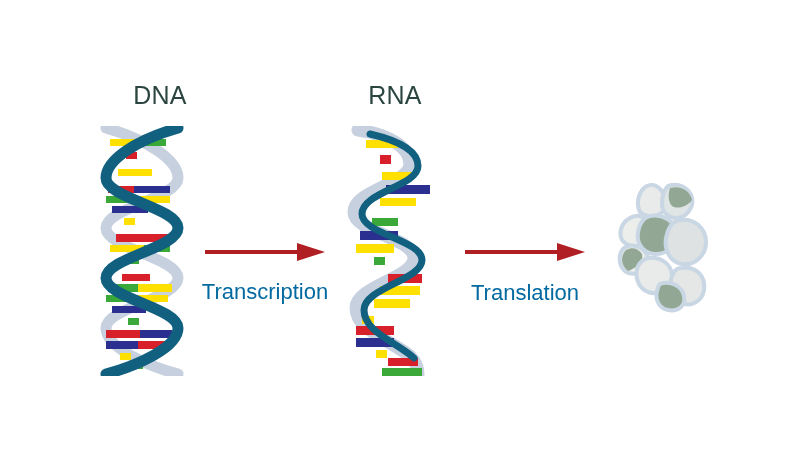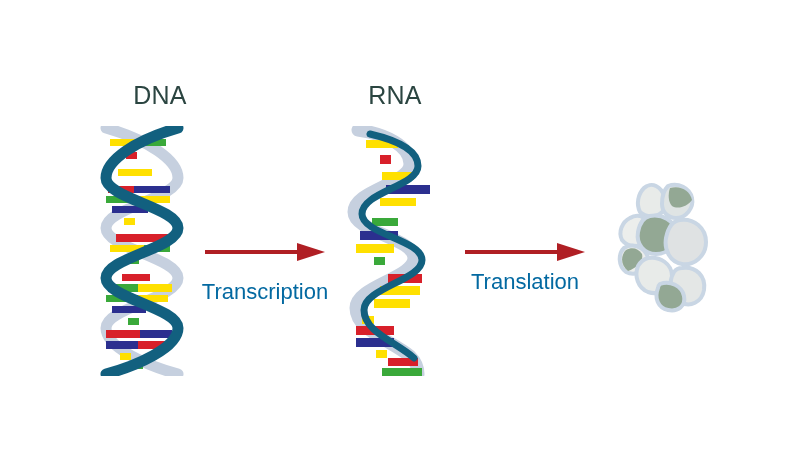--- a/index.html
+++ b/index.html
@@ -44,21 +44,21 @@
     position: absolute;
     font-family: "Liberation Sans", sans-serif;
     font-size: 22px;
     font-weight: 400;
     color: #0369a1;
     white-space: nowrap;
     text-align: center;
     line-height: 1;
   }
   #label-transcription { left: 185px; top: 281px; width: 160px; }
-  #label-translation   { left: 445px; top: 271px; width: 160px; }
+  #label-translation   { left: 445px; top: 282px; width: 160px; }
 
   
   .figure {
     position: absolute;
   }
   #fig-dna     { left: 88px;  top: 126px; width: 120px; height: 250px; }
   #fig-rna     { left: 344px; top: 126px; width: 110px; height: 250px; }
   #fig-protein { left: 608px; top: 172px; width: 128px; height: 140px; }
 
   .arrow {

